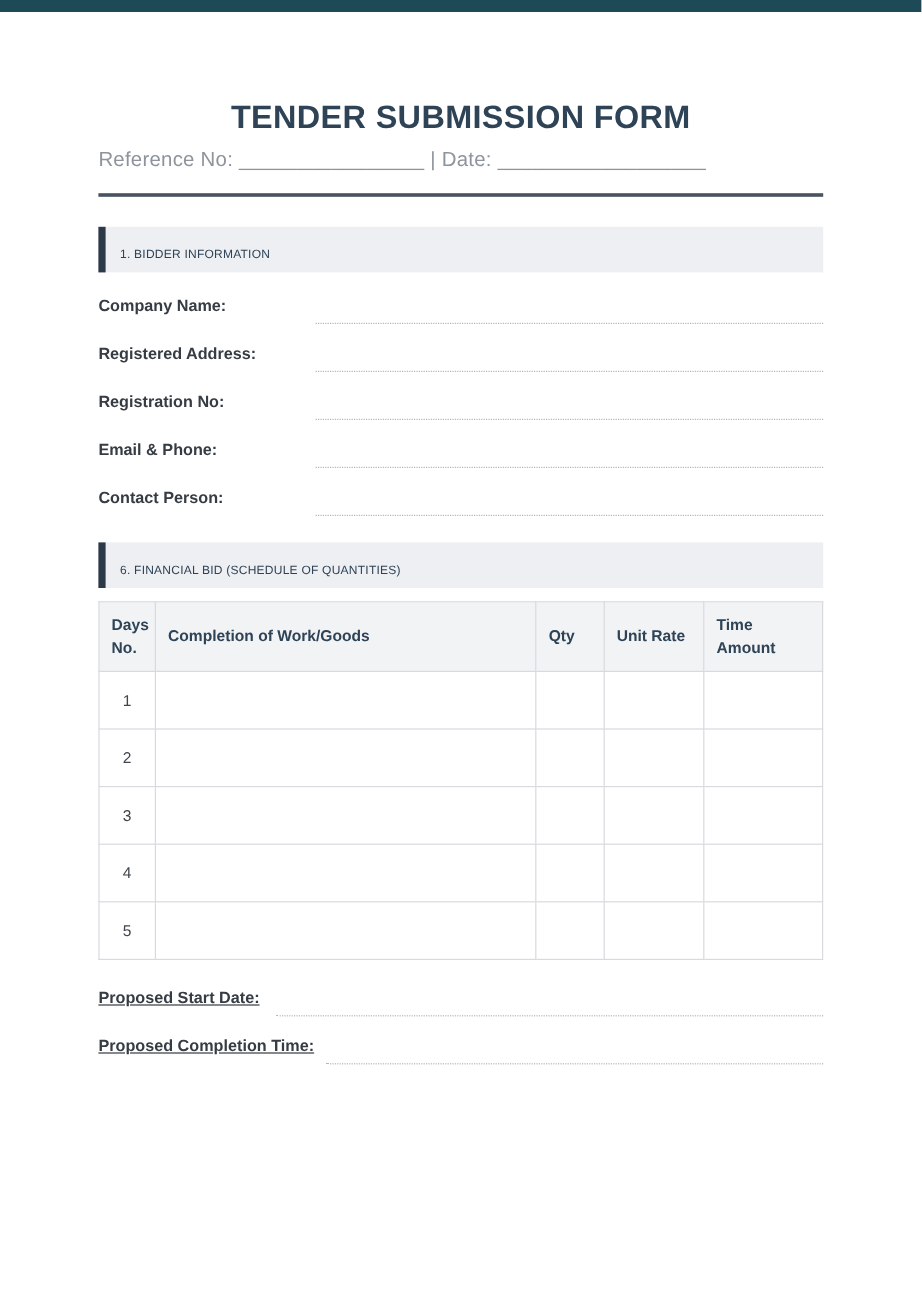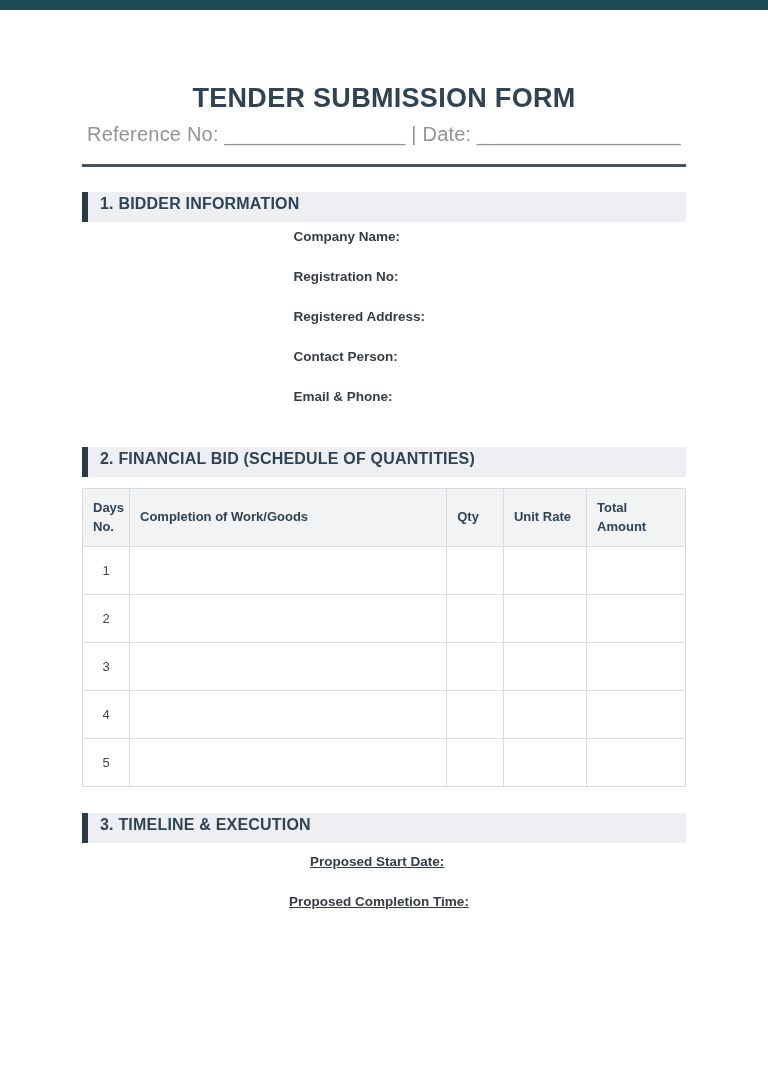--- a/index.html
+++ b/index.html
@@ -23,53 +23,52 @@
     margin-top: 72px;
     text-align: center;
     font-size: 27px;
     line-height: 1.2;
     font-weight: 700;
     letter-spacing: 0.3px;
     color: var(--accent-dark, #2e4356);
   }
   .sub {
     margin-top: 9px;
-    text-align: center;
-    font-size: 20px;
+    text-align: left;
+    font-size: 17px;
     color: var(--muted, #8e949b);
     letter-spacing: 0.2px;
   }
   .sub .blank { color: var(--muted, #8e949b); }
   .rule {
     margin-top: 18px;
     height: 3px;
     border: none;
     background: var(--rule, #475360);
   }
 
   .section-header {
     margin-top: 25px;
     background: var(--section-bg, #edeff2);
     border-left: 6px solid var(--section-bar, #2b3949);
-    padding: 3px 10px 9px 12px;
-    font-size: 16px;
-    font-weight: 700;
+    padding: 18px 10px 9px 12px;
+    font-size: 10px;
+    font-weight: 400;
     color: var(--accent-dark, #2d3540);
     letter-spacing: 0.2px;
   }
   .section-header.s2 { margin-top: 18px; }
   .section-header.s3 { margin-top: 26px; }
 
   .fields { padding-top: 7px; }
   .fields.s3 { padding-top: 11px; text-decoration: underline; }
   .field {
     height: 40px;
     display: flex;
     align-items: center;
-    flex-direction: column;
   }
   .field .label {
     min-width: 181px;
     padding-right: 10px;
     font-size: 13.5px;
     font-weight: 700;
     color: var(--label, #363c44);
     white-space: nowrap;
   }
   .fields.s3 .field .label { min-width: 148px; }
@@ -119,55 +118,55 @@
 
   <div class="section-header s1">
     <span>1. BIDDER INFORMATION</span>
   </div>
   <div class="fields s1">
     <div class="field">
       <span class="label">Company Name:</span>
       <span class="line"></span>
     </div>
     <div class="field">
+      <span class="label">Registered Address:</span>
+      <span class="line"></span>
+    </div>
+    <div class="field">
       <span class="label">Registration No:</span>
       <span class="line"></span>
     </div>
     <div class="field">
-      <span class="label">Registered Address:</span>
+      <span class="label">Email &amp; Phone:</span>
       <span class="line"></span>
     </div>
     <div class="field">
       <span class="label">Contact Person:</span>
       <span class="line"></span>
     </div>
-    <div class="field">
-      <span class="label">Email &amp; Phone:</span>
-      <span class="line"></span>
-    </div>
   </div>
 
   <div class="section-header s2">
-    <span>2. FINANCIAL BID (SCHEDULE OF QUANTITIES)</span>
+    <span>6. FINANCIAL BID (SCHEDULE OF QUANTITIES)</span>
   </div>
   <table class="sched">
     <colgroup>
       <col style="width:7.8%">
       <col style="width:52.6%">
       <col style="width:9.4%">
       <col style="width:13.8%">
       <col style="width:16.4%">
     </colgroup>
     <thead>
       <tr>
         <th>Days No.</th>
         <th>Completion of Work/Goods</th>
         <th>Qty</th>
         <th>Unit Rate</th>
-        <th>Total Amount</th>
+        <th>Time Amount</th>
       </tr>
     </thead>
     <tbody>
       <tr>
         <td class="num">1</td>
         <td></td>
         <td></td>
         <td></td>
         <td></td>
       </tr>
@@ -195,23 +194,20 @@
       <tr>
         <td class="num">5</td>
         <td></td>
         <td></td>
         <td></td>
         <td></td>
       </tr>
     </tbody>
   </table>
 
-  <div class="section-header s3">
-    <span>3. TIMELINE &amp; EXECUTION</span>
-  </div>
   <div class="fields s3">
     <div class="field">
       <span class="label">Proposed Start Date:</span>
       <span class="line"></span>
     </div>
     <div class="field">
       <span class="label">Proposed Completion Time:</span>
       <span class="line"></span>
     </div>
   </div>

